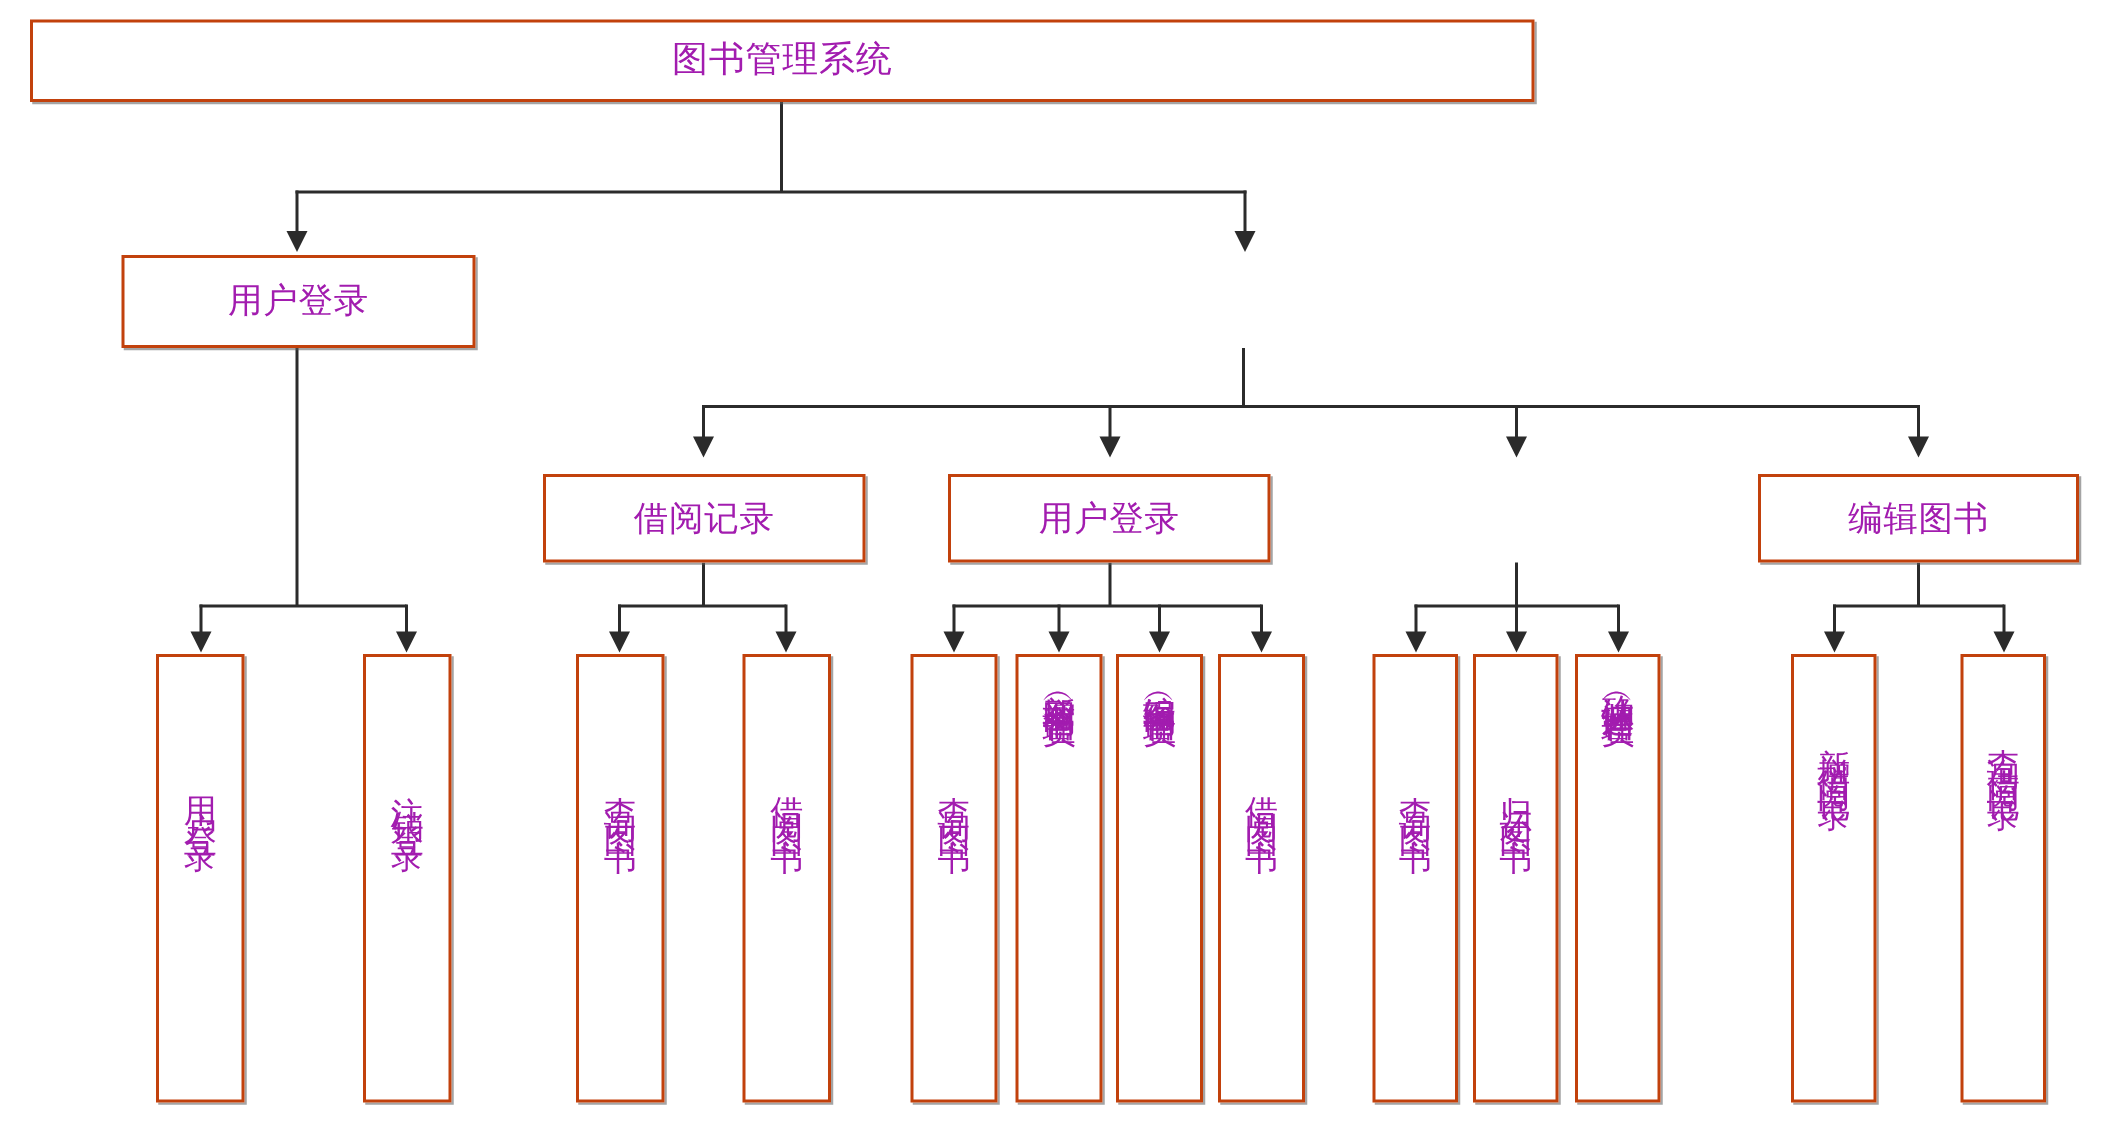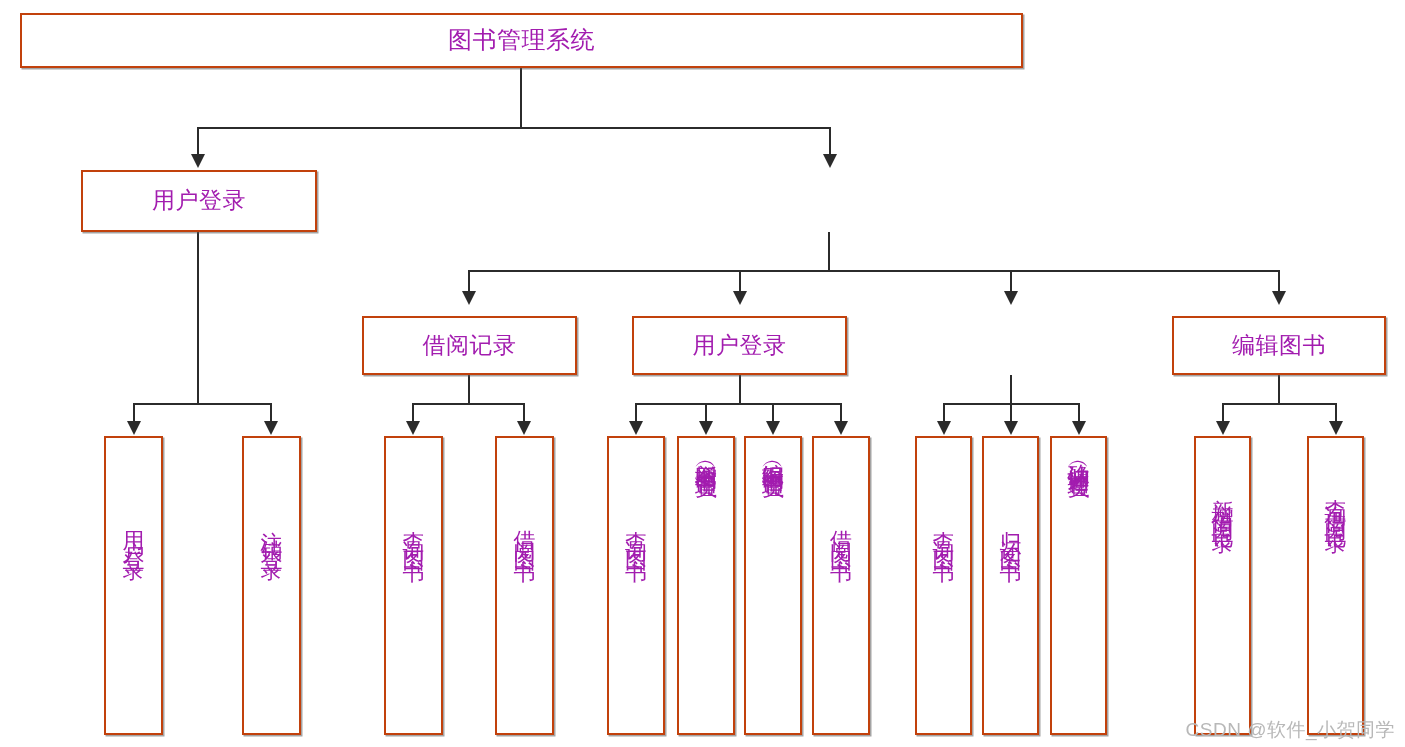--- a/index.html
+++ b/index.html
@@ -216,15 +216,14 @@
     <span class="node-label">确认归还（管理员）</span>
   </div>
 
   <div class="node leaf mid" style="left:1194px; top:436px; width:57px; height:299px; padding-top:43px;">
     <span class="node-label">新增借阅记录</span>
   </div>
   <div class="node leaf mid" style="left:1307px; top:436px; width:57px; height:299px; padding-top:43px;">
     <span class="node-label">查询借阅记录</span>
   </div>
 
-  <div id="watermark">CSDN @软件_小贺同学</div>
 
 </div>
 
 </body></html>

